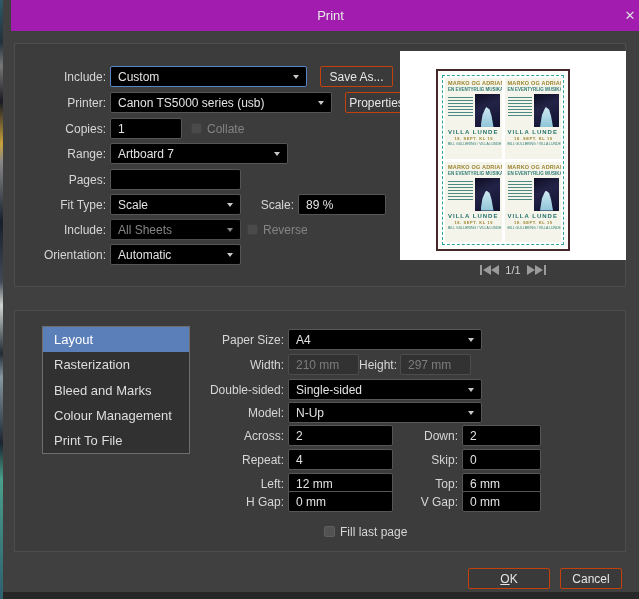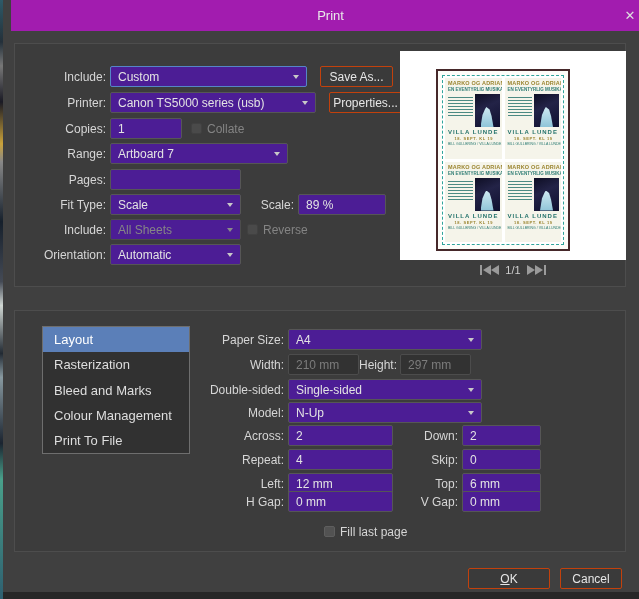--- a/index.html
+++ b/index.html
@@ -17,21 +17,21 @@
 
   .panel { position:absolute; left:14px; width:612px; background:#3c3c3c; border:1px solid #4d4d4d; }
   .panel1 { top:43px; height:244px; }
   .panel2 { top:310px; height:242px; }
 
   .lbl { color:#d6d6d6; font-size:12px; }
   .lbl.dis { color:#848484; }
 
   .row { position:absolute; display:flex; align-items:center; height:21px; }
 
-  .input, .dd { height:21px; background:#4c1d95; border:1px solid #565656; border-radius:2px; color:#e3e3e3; font-size:12px; font-family:"Liberation Sans",sans-serif; padding:0 7px; display:flex; align-items:center; }
+  .input, .dd { height:21px; background:#000000; border:1px solid #565656; border-radius:2px; color:#e3e3e3; font-size:12px; font-family:"Liberation Sans",sans-serif; padding:0 7px; display:flex; align-items:center; }
   input.input { outline:none; }
   .input.dis { color:#7c7c7c; border-color:#4c4c4c; background:#323232; }
   .dd { position:relative; padding-right:18px; cursor:default; }
   .dd.focus { border-color:#5585c6; }
   .dd.dis { color:#868686; border-color:#4c4c4c; }
   .caret { position:absolute; right:7px; top:8px; width:0; height:0; border-left:3.5px solid transparent; border-right:3.5px solid transparent; border-top:4px solid #c8c8c8; }
   .dd.dis .caret { border-top-color:#8a8a8a; }
 
   .btn { height:21px; background:#3a3a3a; border:1px solid #c2410c; border-radius:2px; color:#e6e6e6; font-size:12px; display:flex; align-items:center; justify-content:center; cursor:default; }
 
@@ -92,21 +92,21 @@
     <span class="lbl labelcol">Include:</span>
     <div class="dd focus" style="width:197px;">
       <span>Custom</span>
       <span class="caret"></span>
     </div>
     <div class="btn" style="width:73px; margin-left:13px;">Save As...</div>
   </div>
 
   <div class="row" style="left:2px; top:48px;">
     <span class="lbl labelcol">Printer:</span>
-    <div class="dd" style="width:206px;">
+    <div class="dd" style="width:222px;">
       <span>Canon TS5000 series (usb)</span>
       <span class="caret"></span>
     </div>
     <div class="btn" style="width:73px; margin-left:13px;">Properties...</div>
   </div>
 
   <div class="row" style="left:2px; top:74px;">
     <span class="lbl labelcol">Copies:</span>
     <input class="input" style="width: 72px;" value="1">
     <span class="chk" style="margin-left:9px;"></span>

